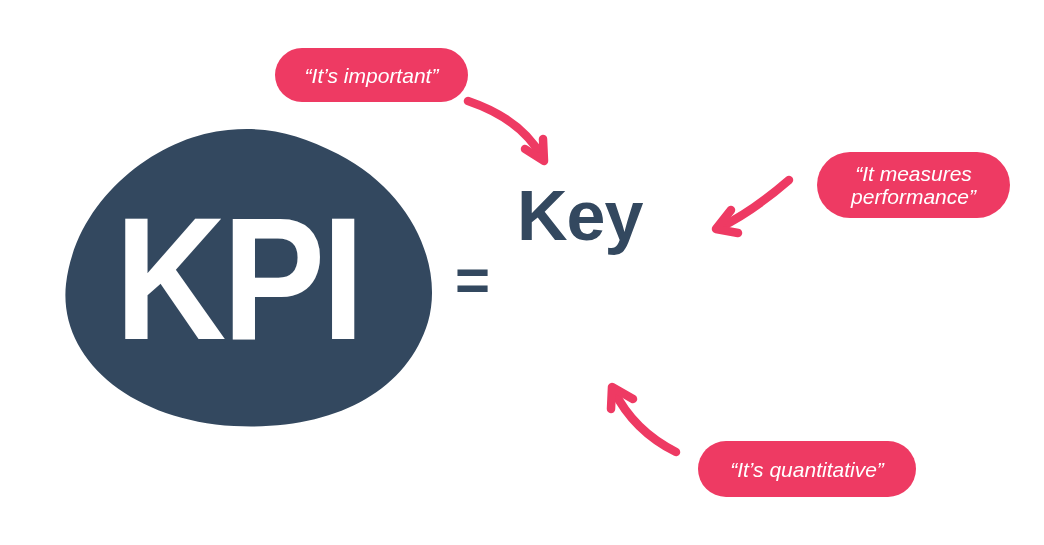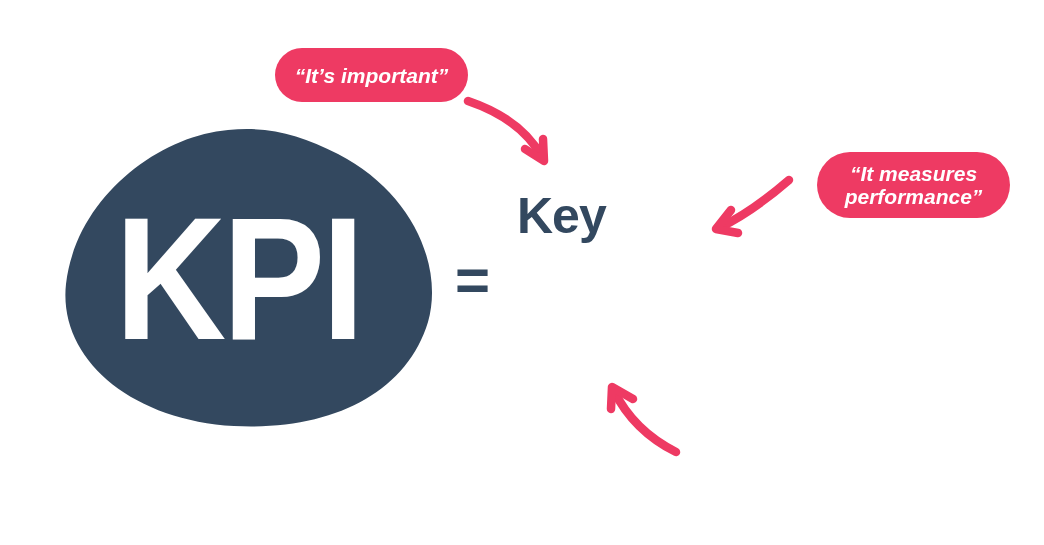--- a/index.html
+++ b/index.html
@@ -41,34 +41,34 @@
     position: absolute;
     left: 455px; top: 250px;
     font-size: 60px;
     line-height: 60px;
     font-weight: bold;
     color: var(--navy);
   }
   .definition {
     position: absolute;
     left: 517px; top: 187px;
-    font-size: 50px;
+    font-size: 70px;
     line-height: 59px;
     font-weight: bold;
     color: var(--navy);
     letter-spacing: -1px;
     white-space: nowrap;
   }
   .pill {
     position: absolute;
     background: var(--pink);
     color: var(--text_on_dark);
     display: flex; align-items: center; justify-content: center;
     text-align: center;
-    font-weight: bold;
+    font-weight: normal;
     font-style: italic;
     font-size: 21px;
     line-height: 23px;
     border-radius: 999px;
   }
   .pill-important   { left: 275px; top: 48px;  width: 193px; height: 54px; }
   .pill-measures    { left: 817px; top: 130px; width: 193px; height: 66px; padding: 0 14px; margin-top: 22px; }
   .pill-quantitative{ left: 698px; top: 441px; width: 218px; height: 56px; }
   .arrows-svg {
     position: absolute;
@@ -100,20 +100,23 @@
   <div class="definition">
     <div>Key</div>
   </div>
 
   <div class="pill pill-important">
     <span>“It’s important”</span>
   </div>
   <div class="pill pill-measures">
     <span>“It measures performance”</span>
   </div>
+  <div class="pill pill-quantitative">
+    <span>“It’s quantitative”</span>
+  </div>
 
   <svg class="arrows-svg" viewBox="0 0 1044 545" aria-hidden="true">
     <g>
       <path d="M468,101 Q521,119 542,157"></path>
       <path d="M525,149 L544,161 L543,139"></path>
     </g>
     <g>
       <path d="M789,180 Q752,212 719,228"></path>
       <path d="M731,210 L716,229 L738,233"></path>
     </g>

